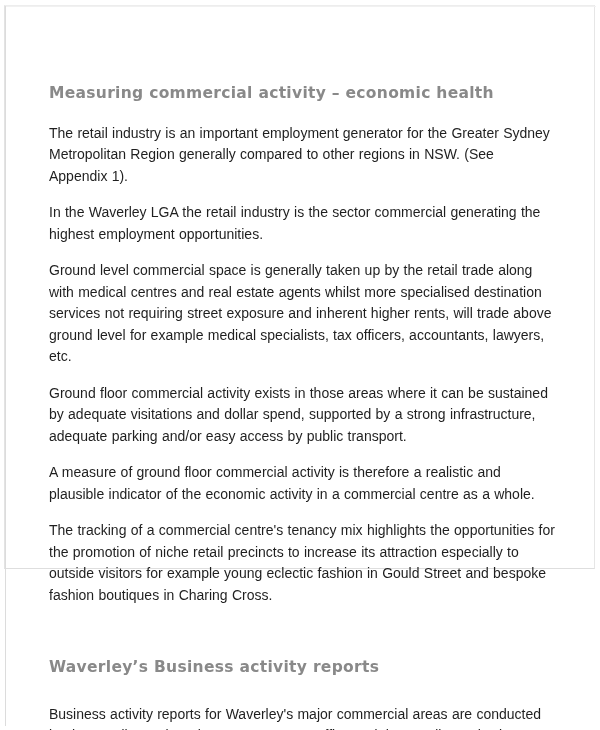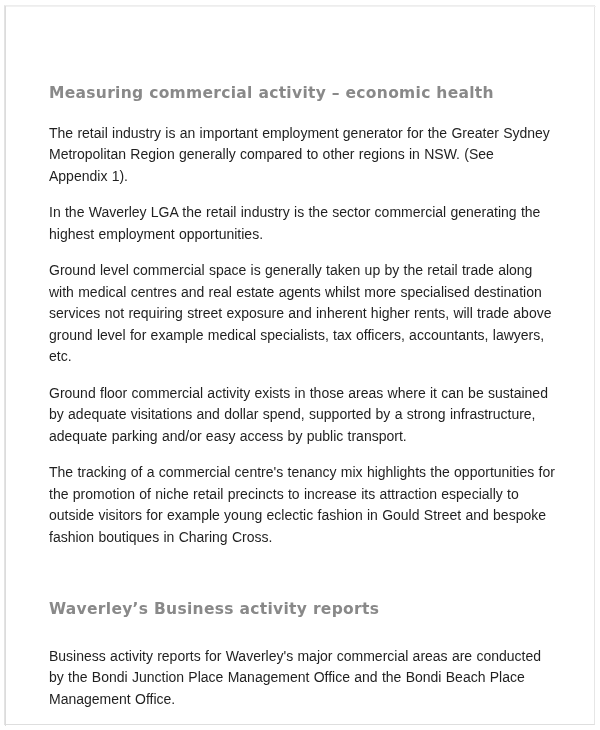--- a/index.html
+++ b/index.html
@@ -14,21 +14,21 @@
     font-family: "Liberation Sans", sans-serif;
     -webkit-font-smoothing: antialiased;
   }
 
   
   .page {
     position: absolute;
     left: 4px;
     top: 5px;
     width: 591px;
-    height: 720px;
+    height: 564px;
     background: #ffffff;
     box-sizing: border-box;
     border-left: 1px solid #e3e3e3;
     border-right: 1px solid #e6e6e6;
     border-top: 1px solid #ededed;
     border-bottom: 1px solid #dedede;
   }
   .page-edge-top {
     position: absolute;
     left: 0;
@@ -88,20 +88,21 @@
   <div class="content">
 
     <div class="heading-block-1">
       <h1 class="doc-heading">Measuring commercial activity – economic health</h1>
     </div>
 
     <p class="para">The retail industry is an important employment generator for the Greater Sydney Metropolitan Region generally compared to other regions in NSW.  (See Appendix 1).</p>
     <p class="para">In the Waverley LGA the retail industry is the sector commercial generating the highest employment opportunities.</p>
     <p class="para">Ground level commercial space is generally taken up by the retail trade along with medical centres and real estate agents whilst more specialised destination services not requiring street exposure and inherent higher rents, will trade above ground level for example medical specialists, tax officers, accountants, lawyers, etc.</p>
     <p class="para">Ground floor commercial activity exists in those areas where it can be sustained by adequate visitations and dollar spend, supported by a strong infrastructure, adequate parking and/or easy access by public transport.</p>
+    <p class="para">A measure of ground floor commercial activity is therefore a realistic and plausible indicator of the economic activity in a commercial centre as a whole.</p>
     <p class="para">The tracking of a commercial centre's tenancy mix highlights the opportunities for the promotion of niche retail precincts to increase its attraction especially to outside visitors for example young eclectic fashion in Gould Street and bespoke fashion boutiques in Charing Cross.</p>
 
     <div class="heading-block-2">
       <h1 class="doc-heading">Waverley’s Business activity reports</h1>
     </div>
 
     <p class="para">Business activity reports for Waverley's major commercial areas are conducted by the Bondi Junction Place Management Office and the Bondi Beach Place Management Office.</p>
 
   </div>
 </div>

